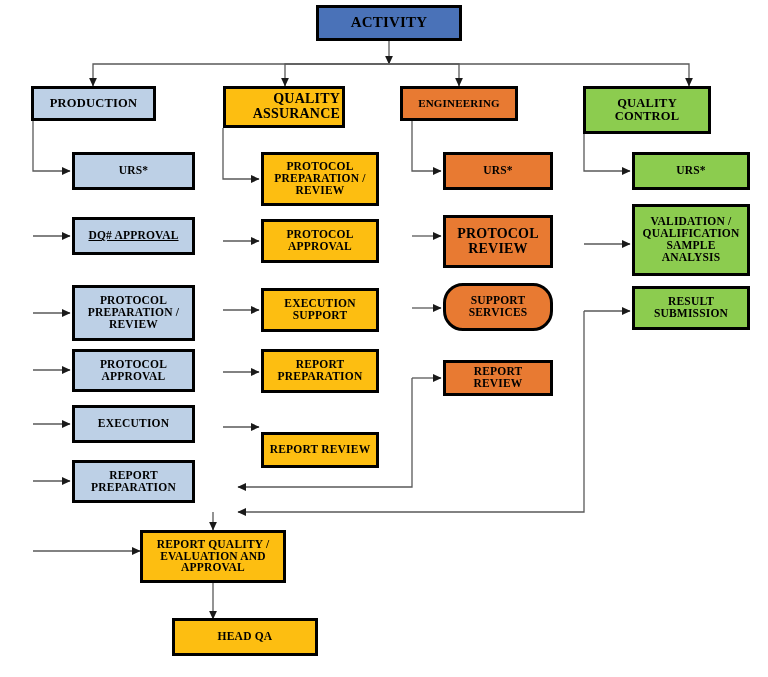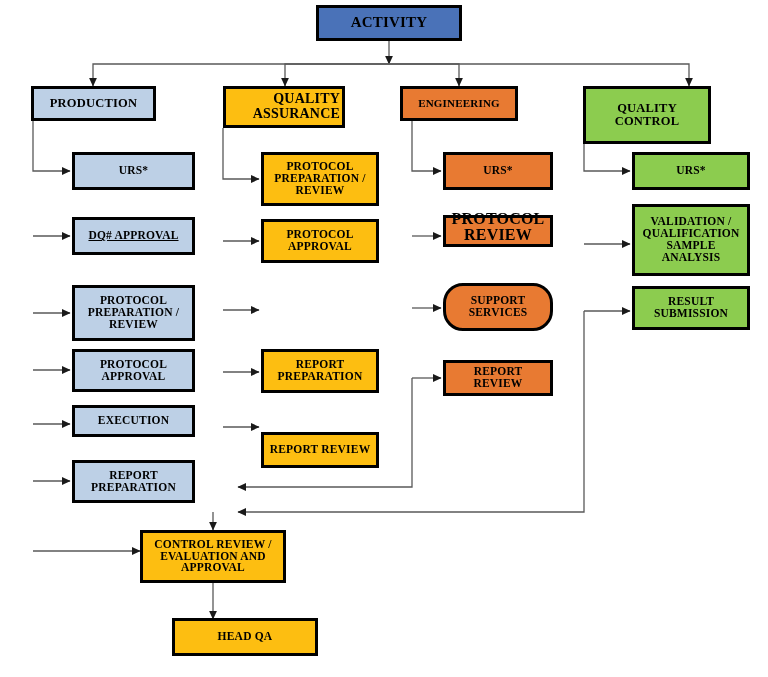--- a/index.html
+++ b/index.html
@@ -73,79 +73,82 @@
 
   <div class="node c-blue" style="left:31px;top:86px;width:125px;height:35px;font-size:12.5px;">
     <span>PRODUCTION</span>
   </div>
   <div class="node c-amber" style="left:223px;top:86px;width:122px;height:42px;font-size:14px;text-align:right;">
     <span>QUALITY ASSURANCE</span>
   </div>
   <div class="node c-orange" style="left:400px;top:86px;width:118px;height:35px;font-size:11px;">
     <span>ENGINEERING</span>
   </div>
-  <div class="node c-green" style="left:583px;top:86px;width:128px;height:58px;font-size:12.5px;">
+  <div class="node c-green" style="left:583px;top:86px;width:128px;height:48px;font-size:12.5px;">
     <span>QUALITY CONTROL</span>
   </div>
 
   <div class="node c-blue" style="left:72px;top:152px;width:123px;height:38px;font-size:11.5px;">
     <span>URS*</span>
   </div>
   <div class="node c-blue" style="left:72px;top:217px;width:123px;height:38px;font-size:11.5px;text-decoration:underline;">
     <span>DQ# APPROVAL</span>
   </div>
   <div class="node c-blue" style="left:72px;top:285px;width:123px;height:56px;font-size:11.5px;">
     <span>PROTOCOL PREPARATION / REVIEW</span>
   </div>
   <div class="node c-blue" style="left:72px;top:349px;width:123px;height:43px;font-size:11.5px;">
     <span>PROTOCOL APPROVAL</span>
   </div>
-  <div class="node c-blue" style="left:72px;top:405px;width:123px;height:32px;font-size:11.5px;">
+  <div class="node c-blue" style="left:72px;top:405px;width:123px;height:38px;font-size:11.5px;">
     <span>EXECUTION</span>
   </div>
   <div class="node c-blue" style="left:72px;top:460px;width:123px;height:43px;font-size:11.5px;">
     <span>REPORT PREPARATION</span>
   </div>
 
   <div class="node c-amber" style="left:261px;top:152px;width:118px;height:54px;font-size:11.5px;">
     <span>PROTOCOL PREPARATION / REVIEW</span>
   </div>
   <div class="node c-amber" style="left:261px;top:219px;width:118px;height:44px;font-size:11.5px;">
     <span>PROTOCOL APPROVAL</span>
   </div>
+  <div class="node c-amber" style="left:261px;top:288px;width:118px;height:44px;font-size:11.5px;">
+    <span>EXECUTION SUPPORT</span>
+  </div>
   <div class="node c-amber" style="left:261px;top:349px;width:118px;height:44px;font-size:11.5px;">
     <span>REPORT PREPARATION</span>
   </div>
   <div class="node c-amber" style="left:261px;top:432px;width:118px;height:36px;font-size:11.5px;">
     <span>REPORT REVIEW</span>
   </div>
 
   <div class="node c-orange" style="left:443px;top:152px;width:110px;height:38px;font-size:11.5px;">
     <span>URS*</span>
   </div>
-  <div class="node c-orange" style="left:443px;top:215px;width:110px;height:32px;font-size:16px;align-items:flex-end;">
+  <div class="node c-orange" style="left:443px;top:215px;width:110px;height:53px;font-size:14px;">
     <span>PROTOCOL REVIEW</span>
   </div>
   <div class="node c-orange" style="left:443px;top:283px;width:110px;height:48px;font-size:11.5px;border-radius:20px;">
     <span>SUPPORT SERVICES</span>
   </div>
   <div class="node c-orange" style="left:443px;top:360px;width:110px;height:36px;font-size:11.5px;">
     <span>REPORT REVIEW</span>
   </div>
 
   <div class="node c-green" style="left:632px;top:152px;width:118px;height:38px;font-size:11.5px;">
     <span>URS*</span>
   </div>
   <div class="node c-green" style="left:632px;top:286px;width:118px;height:44px;font-size:11.5px;">
     <span>RESULT SUBMISSION</span>
   </div>
   <div class="node c-green" style="left:632px;top:204px;width:118px;height:72px;font-size:11.5px;">
     <span>VALIDATION / QUALIFICATION SAMPLE ANALYSIS</span>
   </div>
 
   <div class="node c-amber" style="left:140px;top:530px;width:146px;height:53px;font-size:11.5px;">
-    <span>CONTROL REVIEW / EVALUATION AND APPROVAL</span>
+    <span>REPORT QUALITY / EVALUATION AND APPROVAL</span>
   </div>
   <div class="node c-amber" style="left:140px;top:618px;width:146px;height:38px;font-size:11.5px;margin-left:32px;">
     <span>HEAD QA</span>
   </div>
 
 </div>
 
 </body></html>

